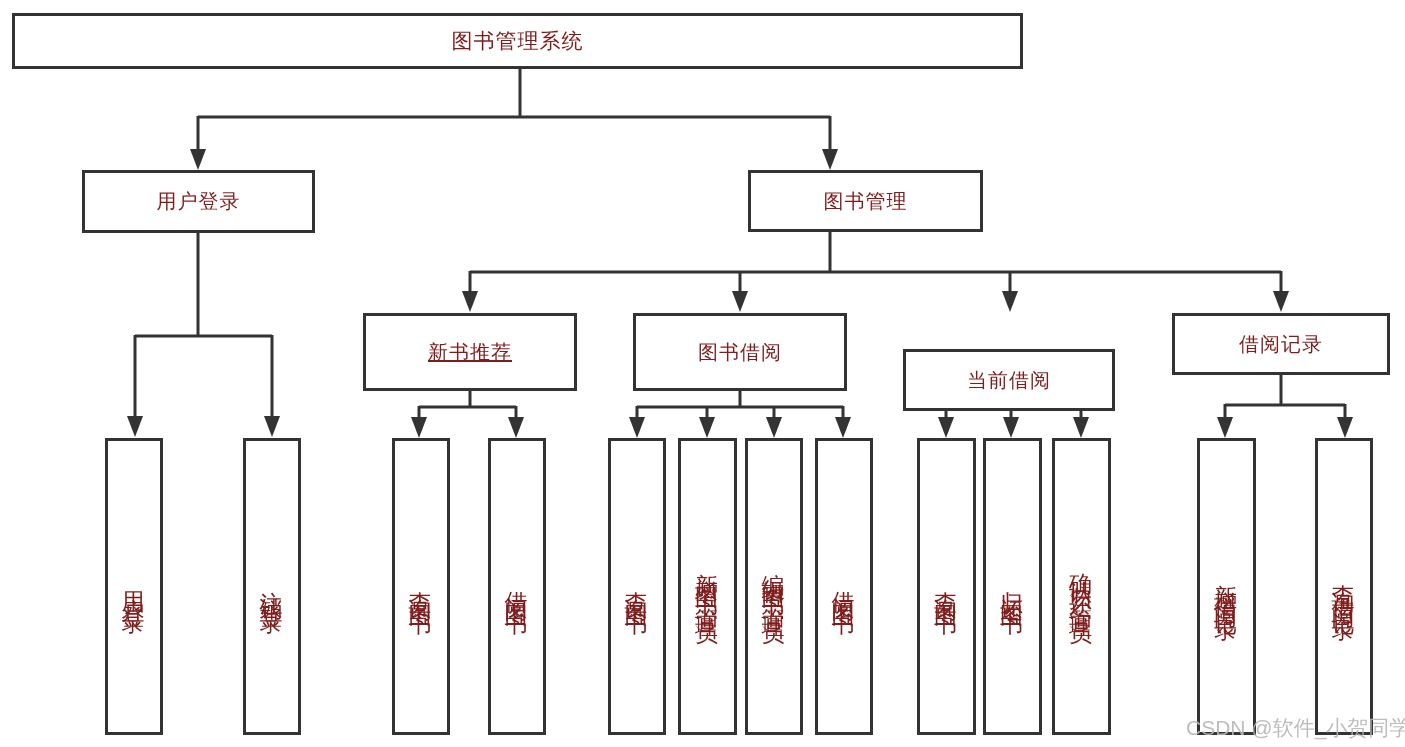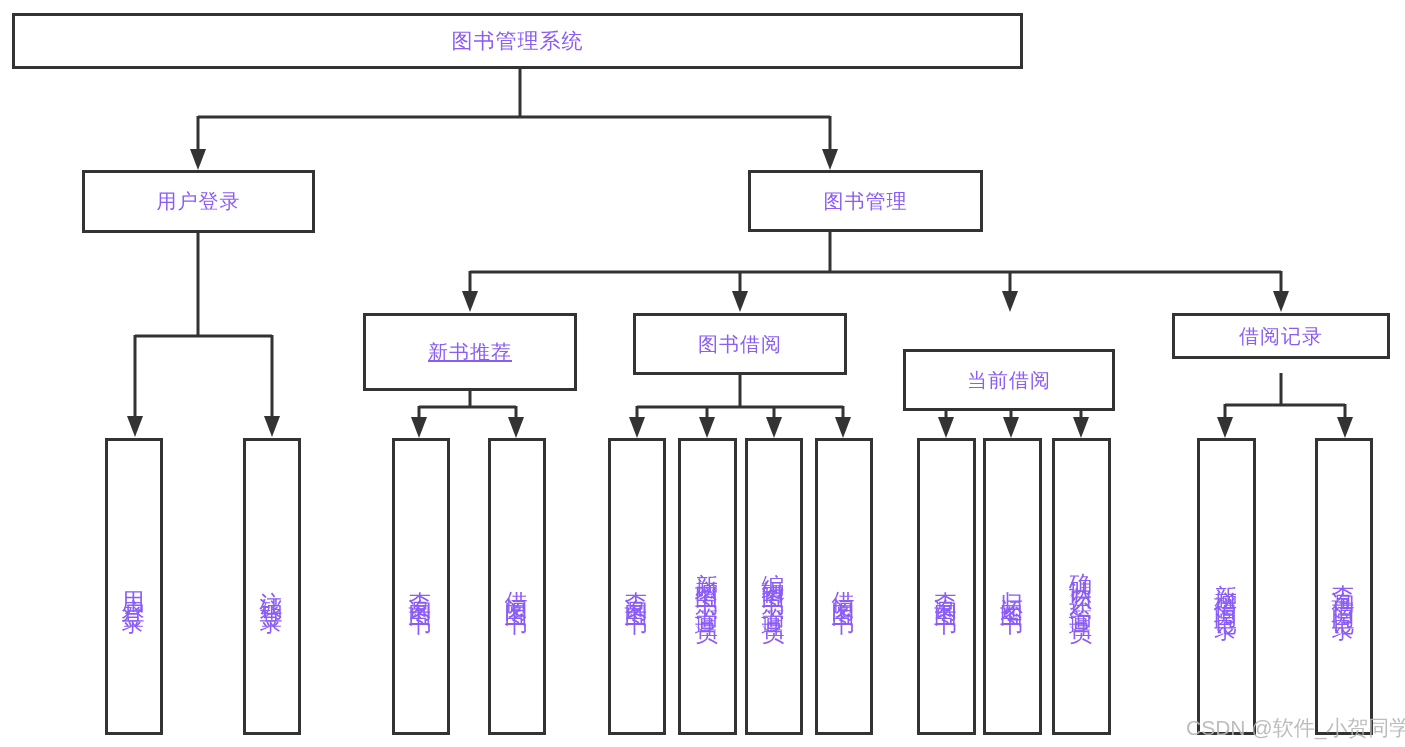--- a/index.html
+++ b/index.html
@@ -18,21 +18,21 @@
     z-index: 1;
   }
   .node {
     position: absolute;
     box-sizing: border-box;
     background: #ffffff;
     border: 3px solid #333333;
     display: flex;
     align-items: center;
     justify-content: center;
-    color: #8b5cf6;
+    color: #7f1d1d;
     z-index: 2;
   }
   .h-label { font-size: 20px; letter-spacing: 1px; white-space: nowrap; }
   .root-label { font-size: 21px; letter-spacing: 1px; white-space: nowrap; }
   .leaf { top: 438px; width: 58px; height: 297px; }
   .v-label {
     writing-mode: vertical-rl;
     text-orientation: mixed;
     font-size: 23px;
     letter-spacing: 7px;
@@ -127,27 +127,27 @@
   <div class="node" style="left:82px; top:170px; width:233px; height:63px;">
     <span class="h-label">用户登录</span>
   </div>
   <div class="node" style="left:748px; top:170px; width:235px; height:62px;">
     <span class="h-label">图书管理</span>
   </div>
 
   <div class="node" style="left:363px; top:313px; width:214px; height:78px;text-decoration:underline;">
     <span class="h-label">新书推荐</span>
   </div>
-  <div class="node" style="left:633px; top:313px; width:214px; height:62px;">
+  <div class="node" style="left:633px; top:313px; width:214px; height:78px;">
     <span class="h-label">图书借阅</span>
   </div>
   <div class="node" style="left:903px; top:313px; width:212px; height:62px;margin-top:36px;">
     <span class="h-label">当前借阅</span>
   </div>
-  <div class="node" style="left:1172px; top:313px; width:218px; height:46px;">
+  <div class="node" style="left:1172px; top:313px; width:218px; height:62px;">
     <span class="h-label">借阅记录</span>
   </div>
 
   <div class="node leaf" style="left:105px;">
     <span class="v-label">用户登录</span>
   </div>
   <div class="node leaf" style="left:243px;">
     <span class="v-label">注销登录</span>
   </div>
 

